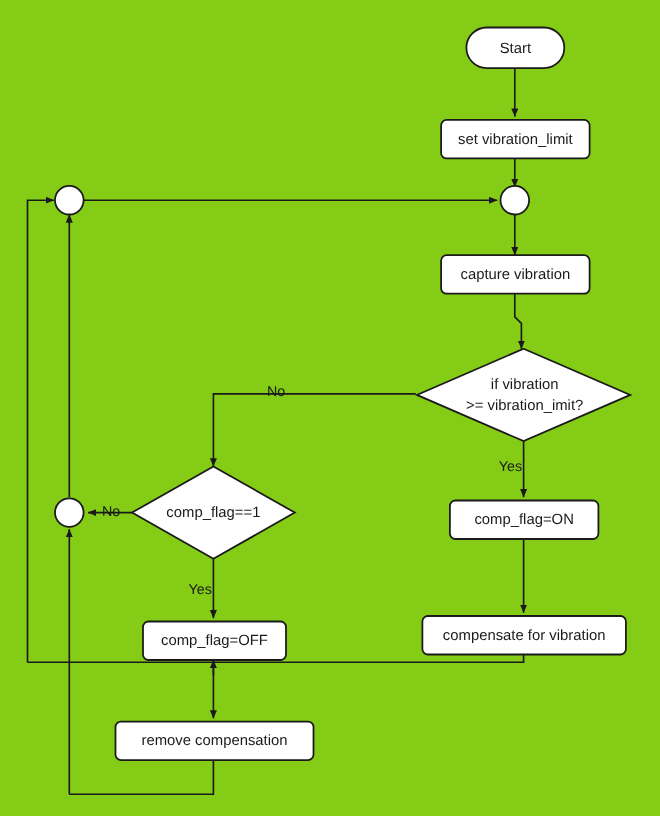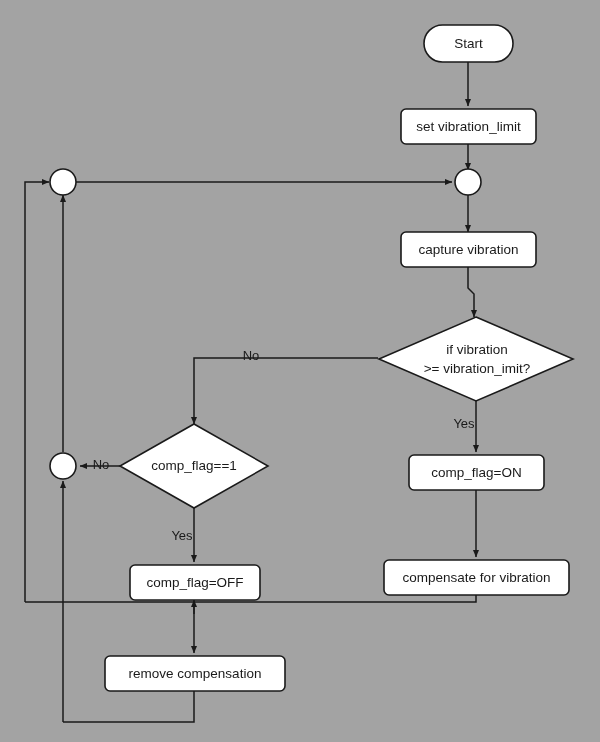--- a/index.html
+++ b/index.html
@@ -8,21 +8,21 @@
     padding: 0;
     background: #ffffff;
   }
   body {
     font-family: "Liberation Sans", sans-serif;
   }
   #canvas {
     position: relative;
     width: 600px;
     height: 742px;
-    background: #a3a3a3;
+    background: #84cc16;
     overflow: hidden;
   }
   #canvas svg {
     display: block;
     width: 600px;
     height: 742px;
   }
   .node-shape {
     fill: #ffffff;
     stroke: #1a1a1a;

